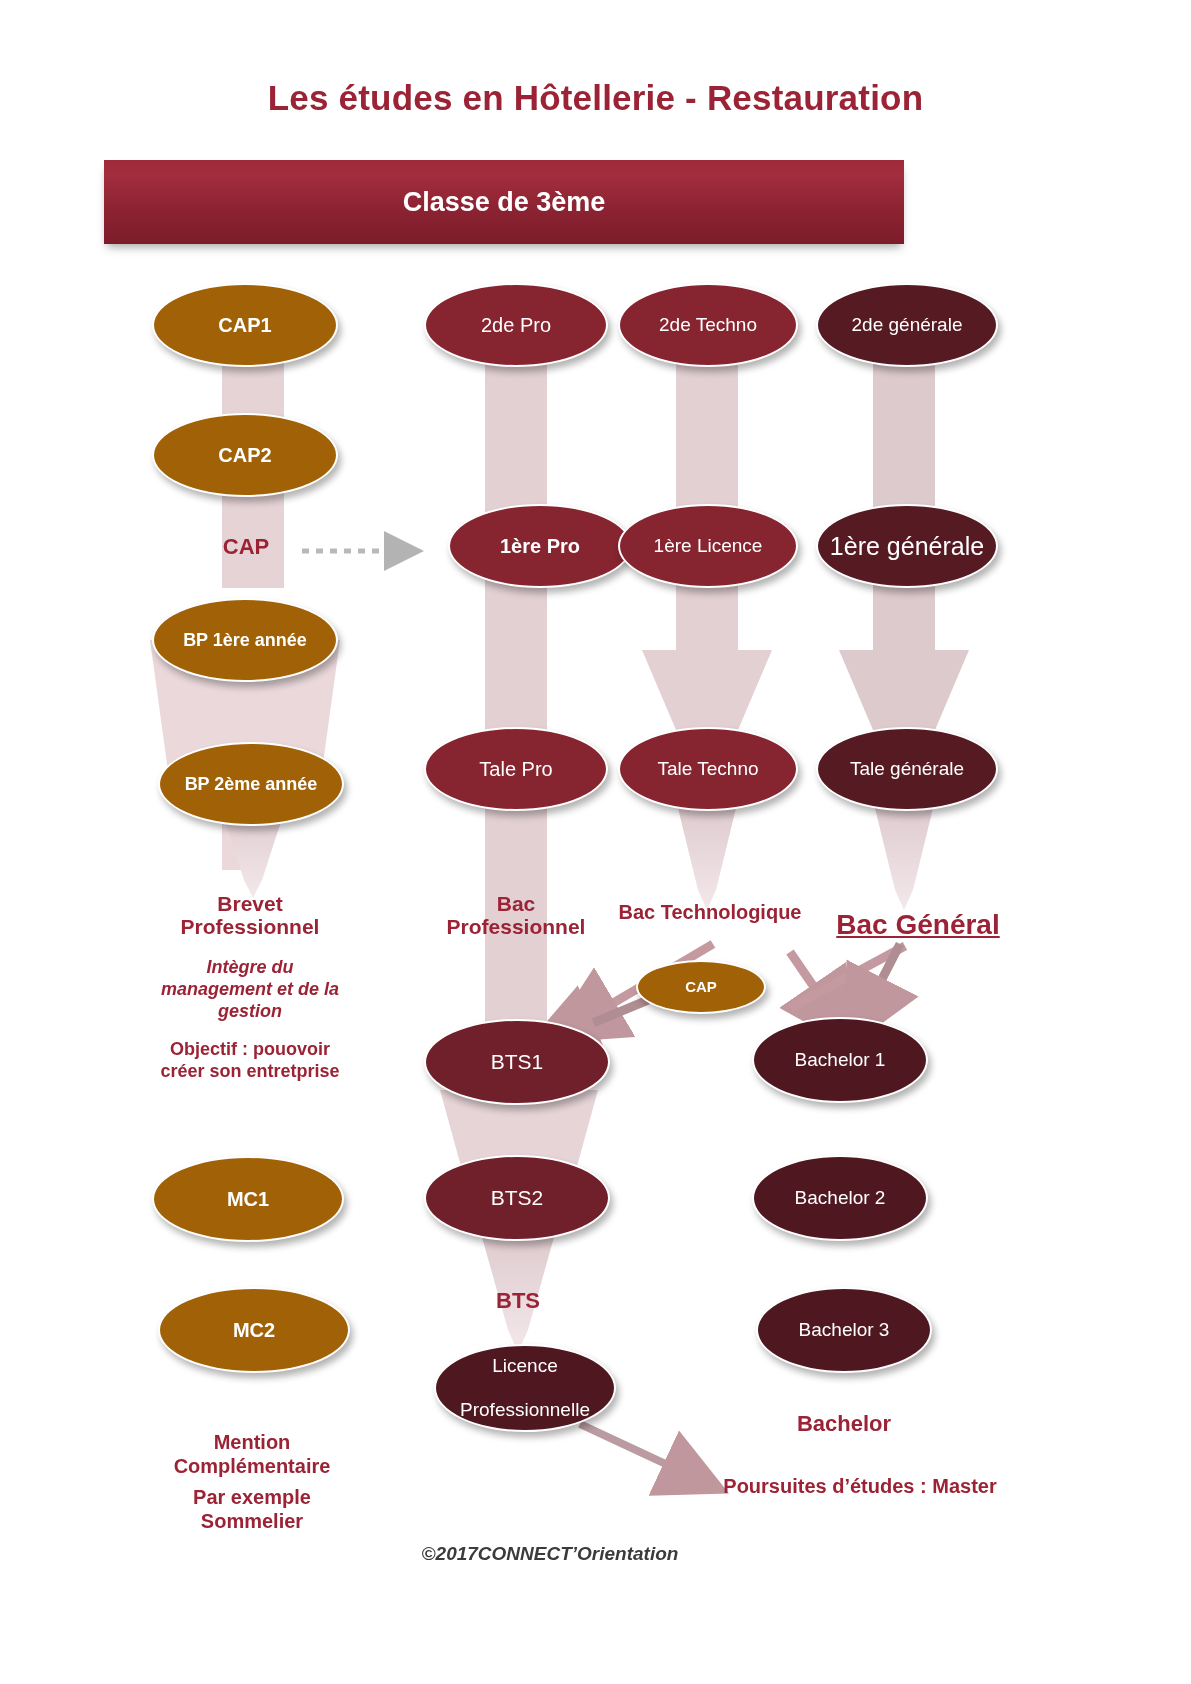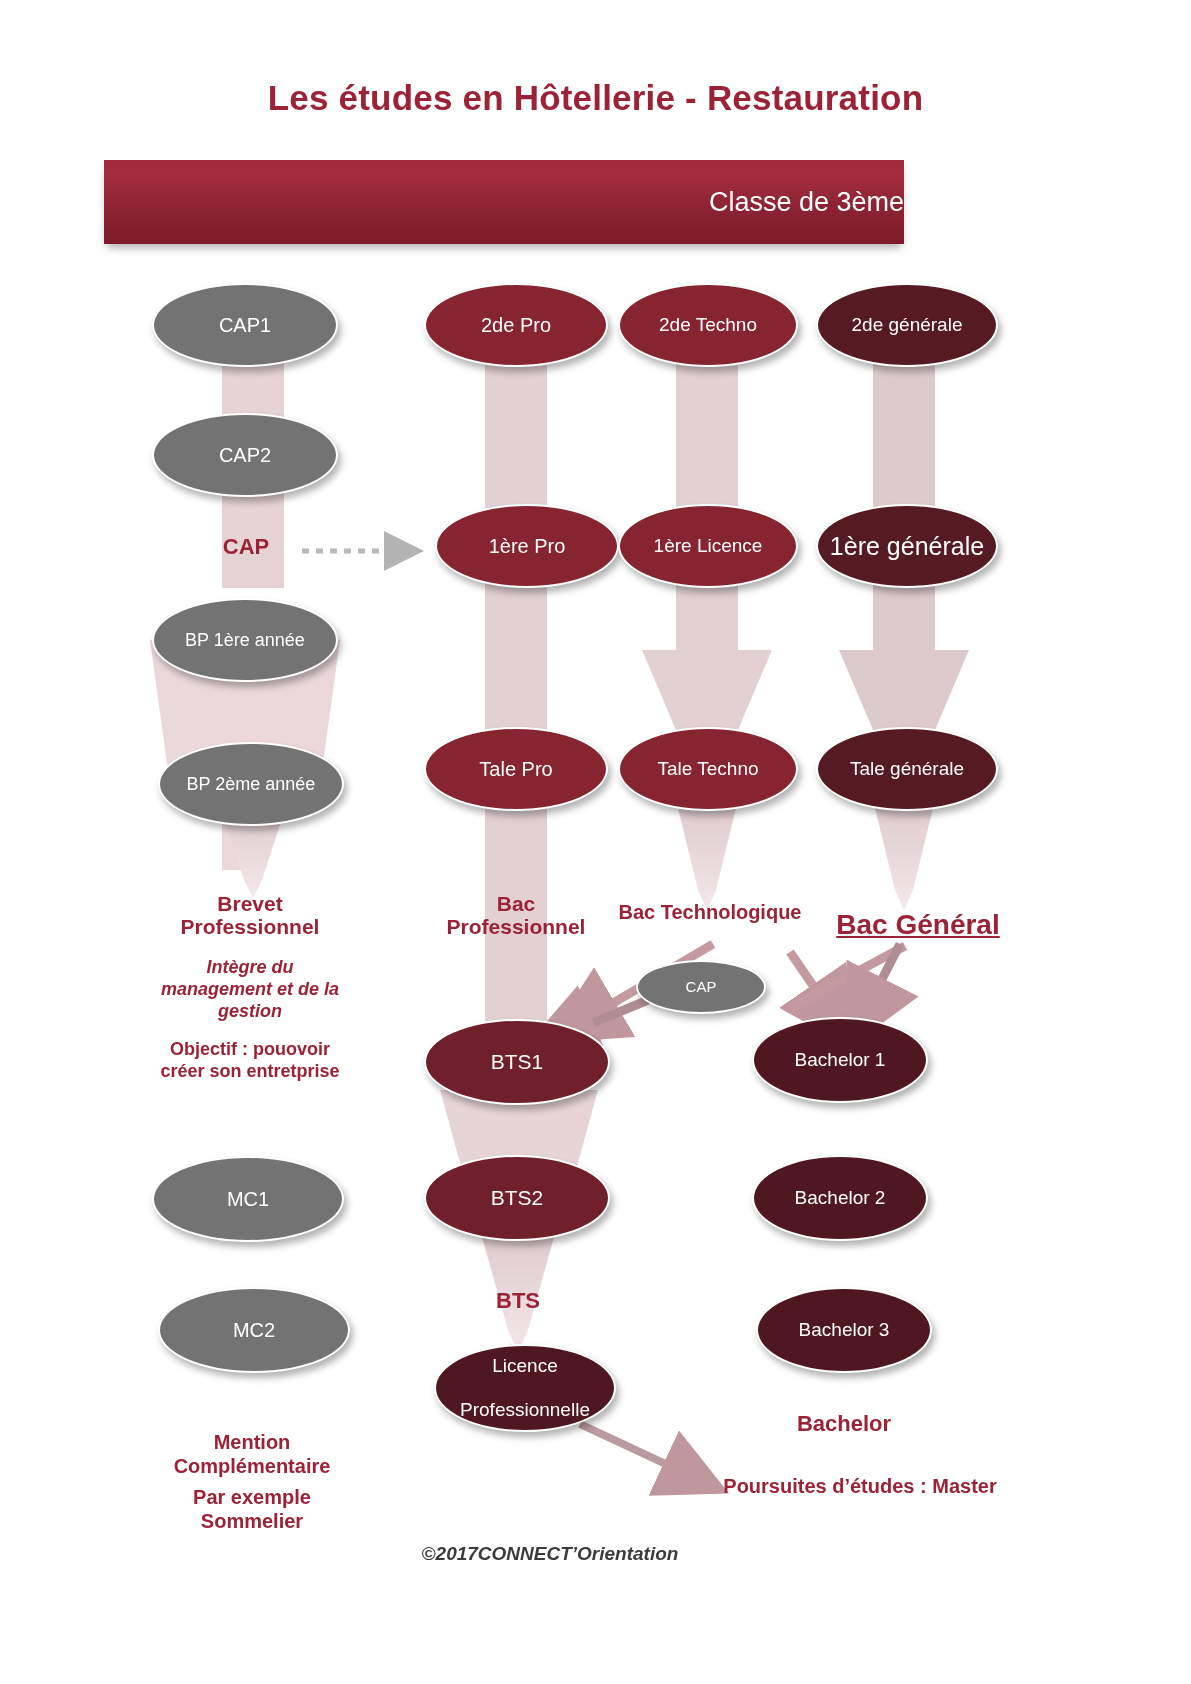--- a/index.html
+++ b/index.html
@@ -9,34 +9,34 @@
   #stage{position:absolute;left:0;top:0;width:1191px;height:1684px;}
 
   
   .title{position:absolute;left:0;top:78px;width:1191px;text-align:center;
          font-size:35px;font-weight:bold;color:#9B2335;letter-spacing:.2px;}
 
   
   .headerband{position:absolute;left:104px;top:160px;width:800px;height:84px;
       background:linear-gradient(to bottom,#9e2a3a 0%,#a22d3d 18%,#8a2231 62%,#7c1c2a 100%);
       box-shadow:0 6px 9px -3px rgba(0,0,0,.35);}
-  .headerband span{display:block;width:100%;text-align:right;color:#fff;
-      font-size:27px;line-height:84px;font-weight:normal;border-radius:23px;}
+  .headerband span{display:block;width:100%;text-align:center;color:#fff;
+      font-size:27px;line-height:84px;font-weight:bold;border-radius:23px;}
 
   
   #arrows{position:absolute;left:0;top:0;width:1191px;height:1684px;}
 
   
   .ell{position:absolute;border-radius:50%;
        display:flex;align-items:center;justify-content:center;
        text-align:center;color:#ffffff;line-height:1.15;
        border:2px solid #ffffff;
        box-shadow:3px 5px 7px rgba(0,0,0,.30);
        box-sizing:border-box;}
-  .ell.light{background:#737373;}
+  .ell.light{background:#a16207;font-weight:bold;}
   .ell.mid  {background:#862430;}
   .ell.dark {background:#561a22;}
   .ell.deep {background:#4f1820;}
   .ell.btsc {background:#70202b;}
   .ell span{display:block;padding:0 10px;}
 
   
   .lbl{position:absolute;text-align:center;color:#9B2335;font-weight:bold;
        line-height:1.22;}
   .lbl.ital{font-style:italic;}
@@ -139,21 +139,21 @@
   </div>
 
   <div class="lbl" style="left:128px;top:1430px;width:248px;font-size:20px;">Mention</div>
   <div class="lbl" style="left:128px;top:1454px;width:248px;font-size:20px;">Complémentaire</div>
   <div class="lbl" style="left:128px;top:1485px;width:248px;font-size:20px;">Par exemple</div>
   <div class="lbl" style="left:128px;top:1509px;width:248px;font-size:20px;">Sommelier</div>
 
   <div class="ell mid" style="left:424px;top:283px;width:184px;height:84px;font-size:20px;">
     <span>2de Pro</span>
   </div>
-  <div class="ell mid" style="left:435px;top:504px;width:184px;height:84px;font-size:20px;">
+  <div class="ell mid" style="left:448px;top:504px;width:184px;height:84px;font-size:20px;font-weight:bold;">
     <span>1ère Pro</span>
   </div>
   <div class="ell mid" style="left:424px;top:727px;width:184px;height:84px;font-size:20px;">
     <span>Tale Pro</span>
   </div>
 
   <div class="lbl" style="left:396px;top:891px;width:240px;font-size:21px;">Bac</div>
   <div class="lbl" style="left:396px;top:914px;width:240px;font-size:21px;">Professionnel</div>
 
   <div class="ell mid" style="left:618px;top:283px;width:180px;height:84px;font-size:19px;">

